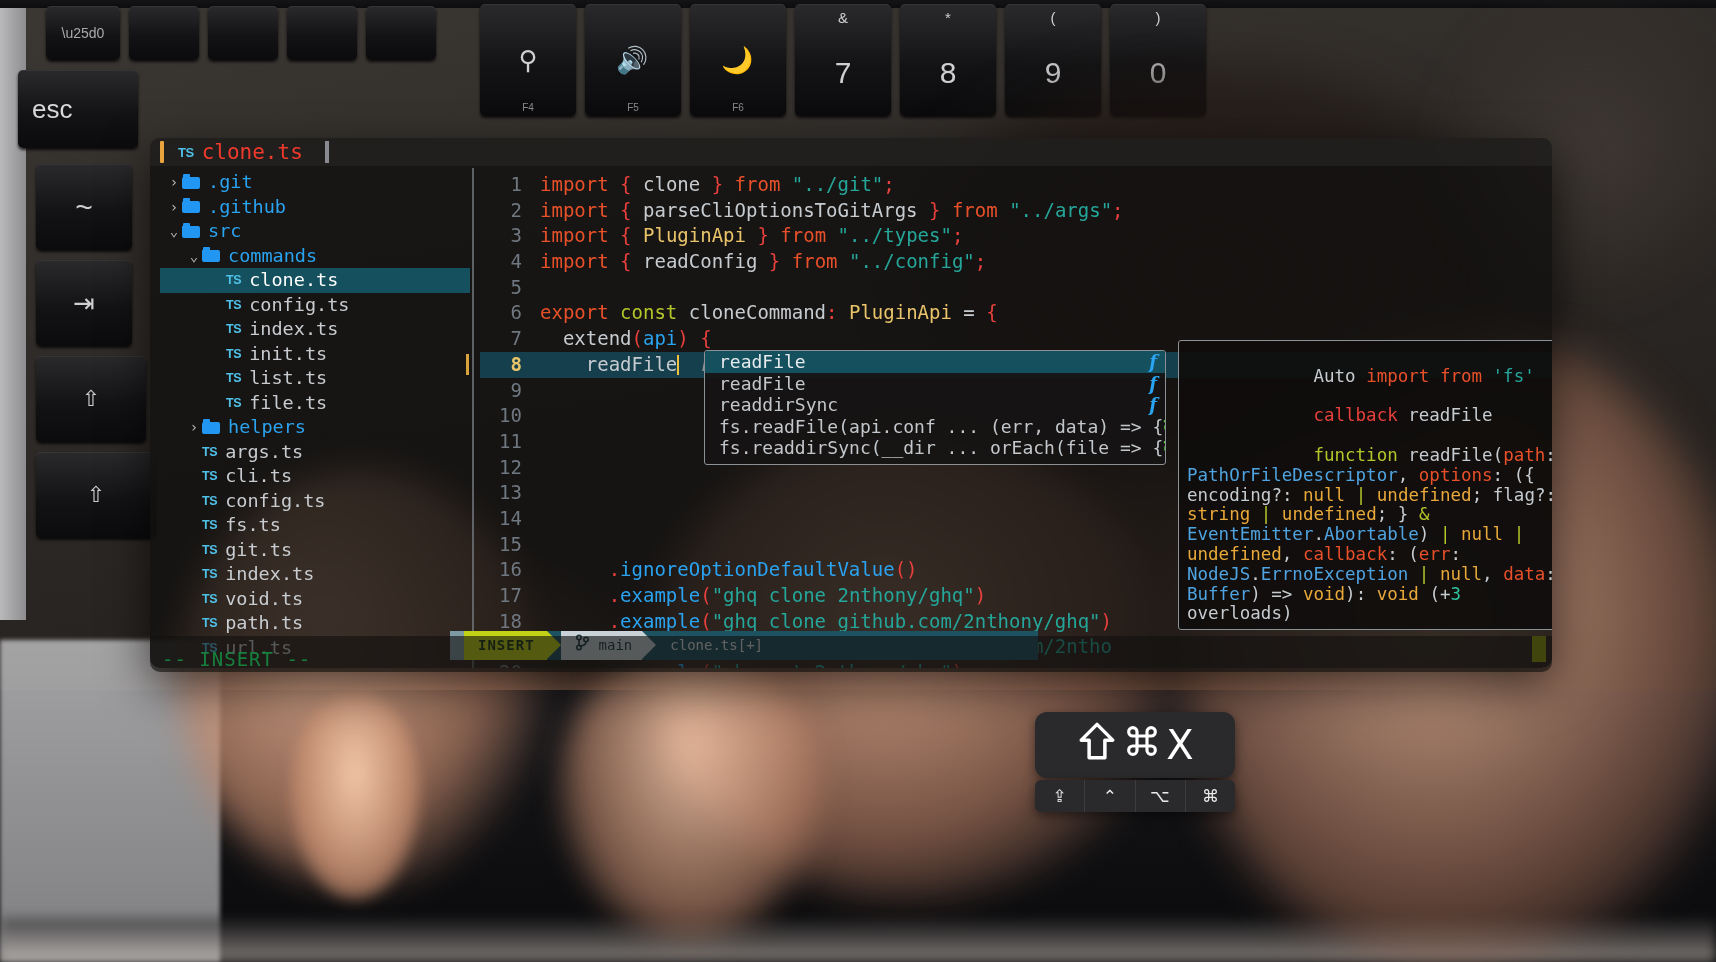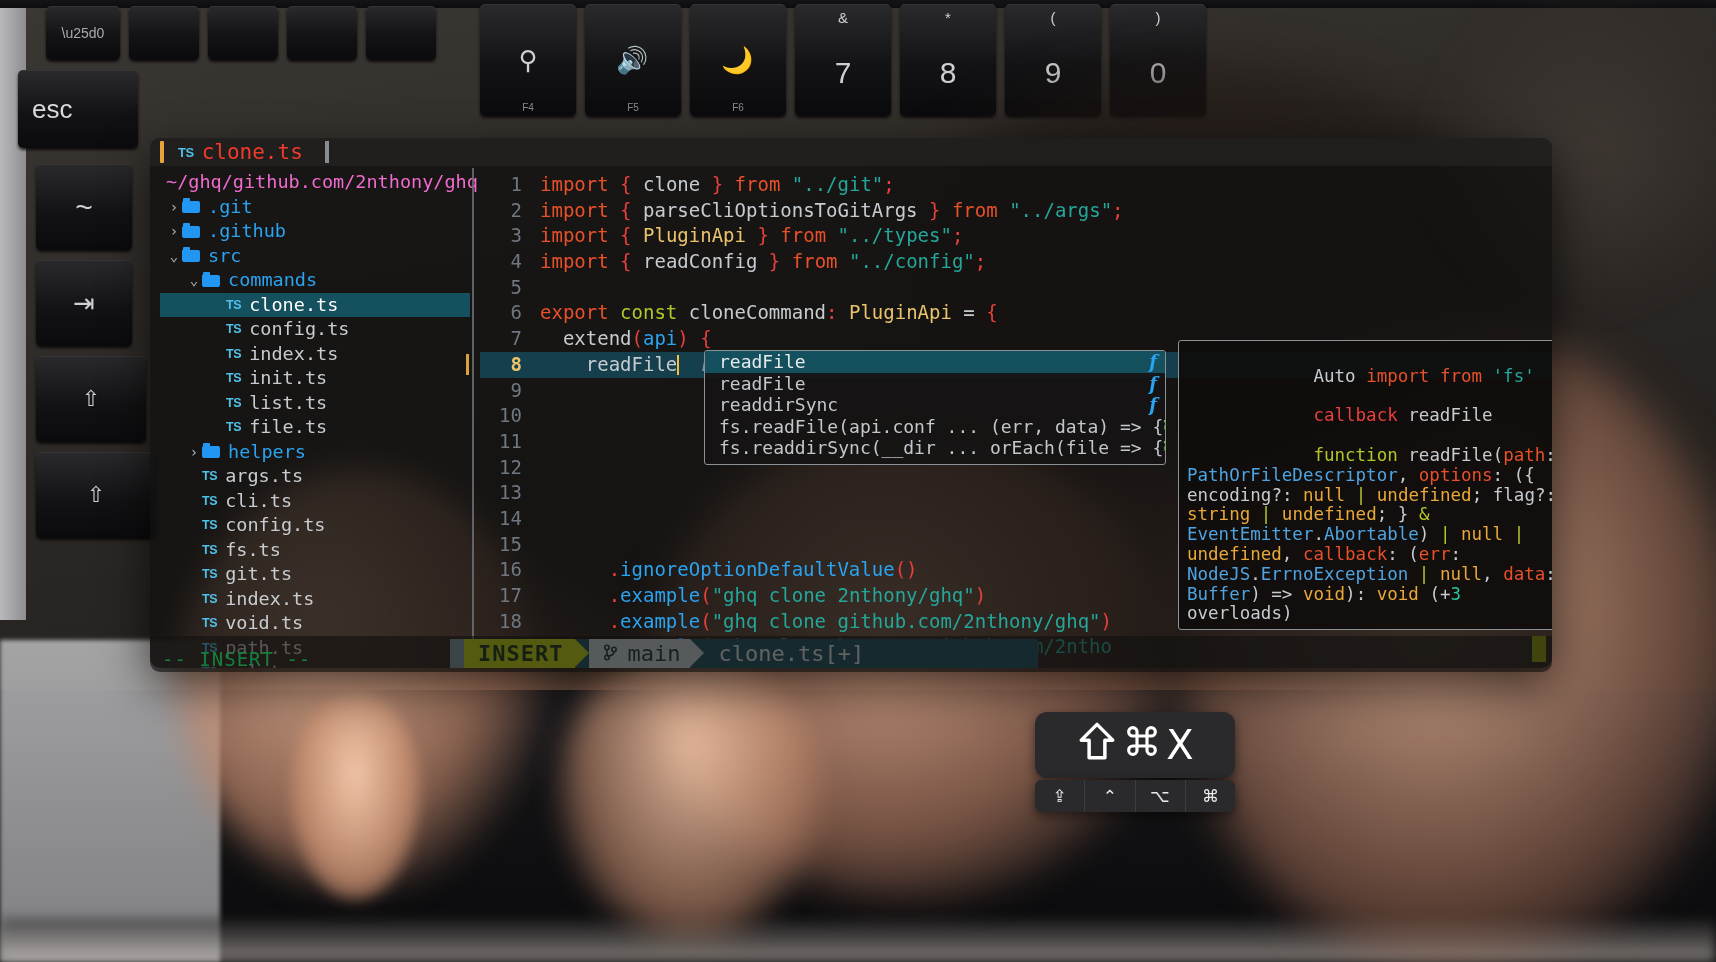--- a/index.html
+++ b/index.html
@@ -157,22 +157,22 @@
     background: rgba(14,12,11,0.90);
     border: 1px solid #8c9196;
     border-radius: 3px;
     overflow:hidden;
     font-size: 17.5px; line-height: 19.8px;
   }
   .doc-sig { padding: 6px 8px 2px 8px; white-space: pre-wrap; word-break: break-word; }
 
   
   .statusline {
-    position:absolute; left: 300px; bottom: 0; width: 588px; height: 29px;
-    display:flex; align-items:stretch; font-size:22px;
+    position:absolute; left: 300px; bottom: 8px; width: 588px; height: 29px;
+    display:flex; align-items:stretch; font-size:14px;
     background:#1d5261;
   }
   .sl-edge { width: 14px; background:#7d9aa4; }
   .sl-mode {
     background:#c3d117; color:#1c3b1c; font-weight:bold; display:flex; align-items:center;
     padding: 0 12px 0 14px; letter-spacing:1px;
   }
   .sl-arrow-y { width:0; height:0; border-left: 14px solid #c3d117; border-top: 14.5px solid transparent; border-bottom: 14.5px solid transparent;}
   .sl-branch {
     background:#c9d2d6; color:#1b3a44; display:flex; align-items:center; gap:9px; padding: 0 10px 0 14px;
@@ -303,21 +303,20 @@
       <div class="tabline">
         <div class="tab-active">
           <span class="tab-bar-left"></span>
           <span class="ts-badge">TS</span>
           <span class="tab-name">clone.ts</span>
           <span class="tab-sep"></span>
         </div>
       </div>
 
       <div class="tree">
-        <div class="tree-root">~/ghq/github.com/2nthony/ghq</div>
         <div id="tree-rows">
             <div class="tree-row ind1">
               <span class="chev">›</span>
               <span class="folder-ico"></span>
               <span class="fname dir">.git</span>
             </div>
             <div class="tree-row ind1">
               <span class="chev">›</span>
               <span class="folder-ico"></span>
               <span class="fname dir">.github</span>

